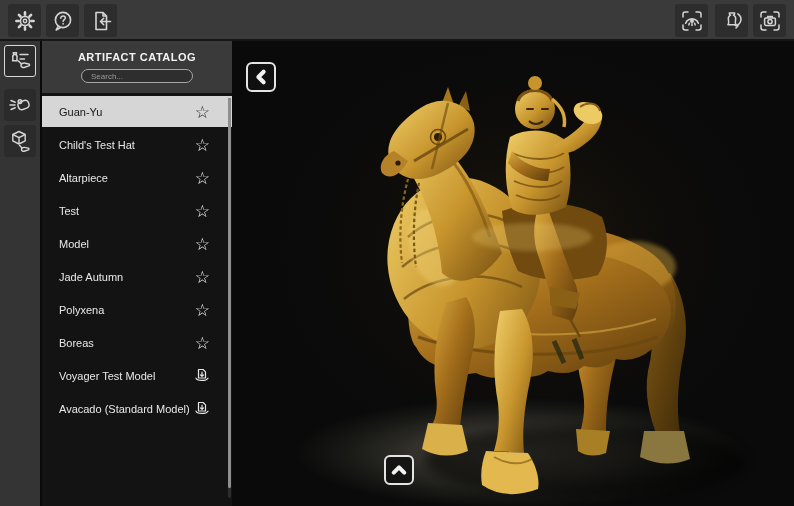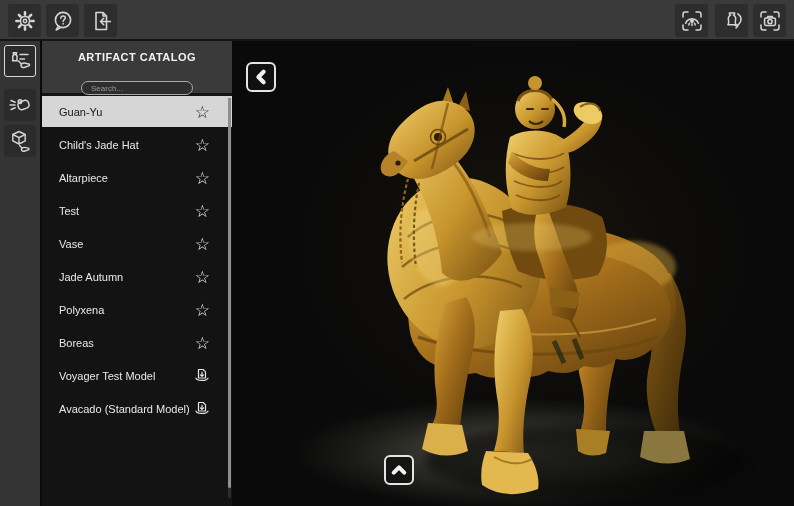--- a/index.html
+++ b/index.html
@@ -22,21 +22,21 @@
     border:1px solid #2b2b2b; border-radius:3px; cursor:pointer;
     display:flex; align-items:center; justify-content:center; padding:0; }
   .rail-btn.active { border:1px solid #d8d8d8; }
 
   
   .panel { position:absolute; left:42px; top:41px; width:190px; height:465px;
     background:#131313; z-index:8; }
   .panel-header { position:relative; width:190px; height:52px; background:#3a3a3a; }
   .panel-title { text-align:center; padding-top:10px; font-size:11px; font-weight:bold;
     letter-spacing:.5px; color:#f2f2f2; }
-  .search-wrap { display:flex; justify-content:center; margin-top:18px; }
+  .search-wrap { display:flex; justify-content:center; margin-top:6px; }
   .search-input { width:112px; height:14px; background:#2e2e2e; border:1px solid #a8a8a8;
     border-radius:8px; color:#cfcfcf; font-size:8px; padding:0 0 0 9px; outline:none;
     font-family:"Liberation Sans", sans-serif; }
   .search-input::placeholder { color:#9a9a9a; }
 
   .list { position:absolute; left:0; top:55px; width:190px; height:410px; }
   .row { position:relative; width:190px; height:31px; margin-bottom:2px;
     display:flex; align-items:center; cursor:pointer; }
   .row .label { font-size:11px; color:#e8e8e8; padding-left:17px; }
   .row.selected { background:#d6d6d6; }
@@ -150,33 +150,33 @@
         <input class="search-input" type="text" placeholder="Search..." style="">
       </div>
     </div>
 
     <div class="list">
       <div class="row selected">
         <span class="label">Guan-Yu</span>
         <span class="row-icon star">☆</span>
       </div>
       <div class="row">
-        <span class="label">Child's Jade Hat</span>
+        <span class="label">Child's Test Hat</span>
         <span class="row-icon star">☆</span>
       </div>
       <div class="row">
         <span class="label">Altarpiece</span>
         <span class="row-icon star">☆</span>
       </div>
       <div class="row">
         <span class="label">Test</span>
         <span class="row-icon star">☆</span>
       </div>
       <div class="row">
-        <span class="label">Vase</span>
+        <span class="label">Model</span>
         <span class="row-icon star">☆</span>
       </div>
       <div class="row">
         <span class="label">Jade Autumn</span>
         <span class="row-icon star">☆</span>
       </div>
       <div class="row">
         <span class="label">Polyxena</span>
         <span class="row-icon star">☆</span>
       </div>

